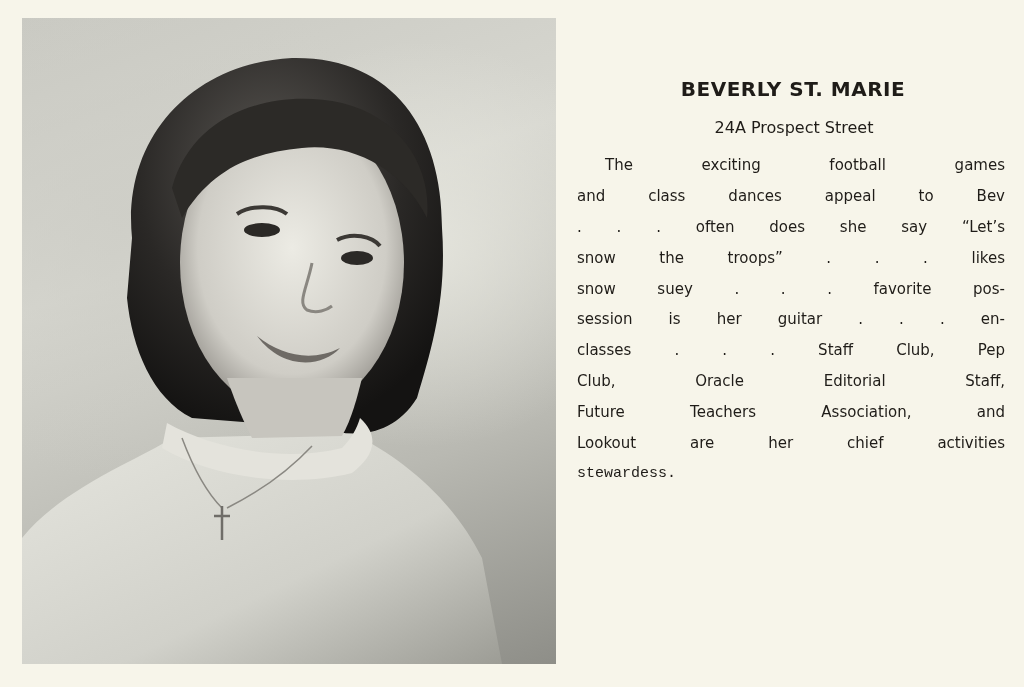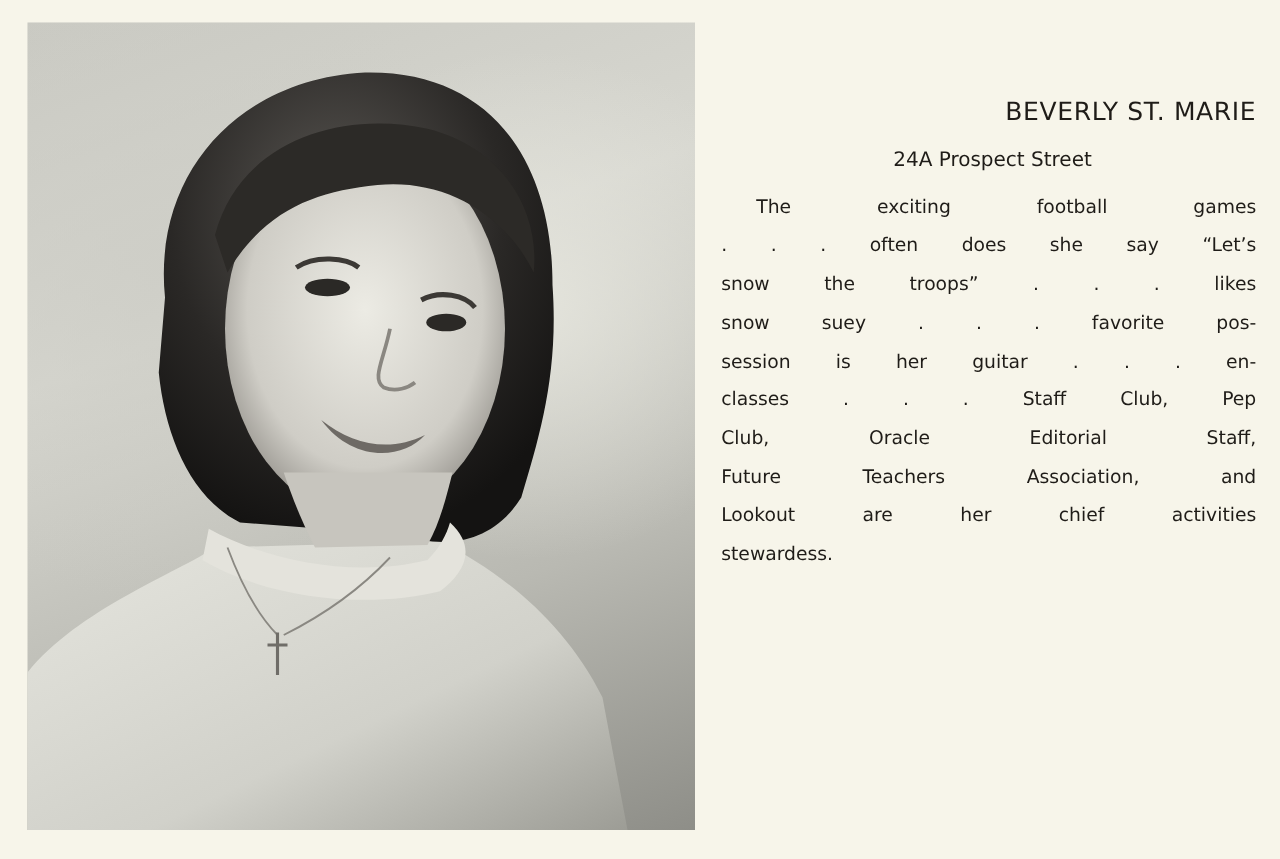--- a/index.html
+++ b/index.html
@@ -28,22 +28,22 @@
         linear-gradient(160deg, #c9c9c2 0%, #d7d7d0 35%, #b9b9b2 70%, #8e8e88 100%);
     }
     .photo svg { position: absolute; left: 0; top: 0; }
     .bio {
       position: absolute;
       left: 577px;
       top: 70px;
       width: 428px;
     }
     .name {
-      text-align: right;
-      font-weight: normal;
+      text-align: center;
+      font-weight: bold;
       font-size: 20px;
       letter-spacing: 0.5px;
       margin: 0;
       height: 38px;
       line-height: 38px;
       padding-left: 4px;
     }
     .address {
       text-align: center;
       font-size: 16px;
@@ -59,21 +59,21 @@
     }
     .line {
       display: block;
       text-align: justify;
       text-align-last: justify;
       white-space: nowrap;
       height: 30.9px;
       overflow: visible;
     }
     .line.indent { padding-left: 28px; }
-    .line.last { text-align-last: left; }
+    .line.last { text-align-last: left; font-family: Liberation Mono, monospace; }
   </style>
 </head>
 <body>
 
 <div class="photo" title="Yearbook portrait of Beverly St. Marie">
   <svg width="534" height="646" viewBox="0 0 534 646">
     <defs>
       <radialGradient id="faceG" cx="50%" cy="45%" r="60%">
         <stop offset="0%" stop-color="#ecebe4"></stop>
         <stop offset="70%" stop-color="#cfcdc6"></stop>
@@ -116,20 +116,21 @@
     <path d="M290 428 C260 460 225 480 205 490" stroke="#8a8882" stroke-width="1.5" fill="none"></path>
     <path d="M200 488 L200 522 M192 498 L208 498" stroke="#6f6d68" stroke-width="2.5"></path>
   </svg>
 </div>
 
 <div class="bio">
   <h1 class="name">BEVERLY ST. MARIE</h1>
   <p class="address">24A Prospect Street</p>
   <div class="body-text">
     <span class="line indent">The exciting football games</span>
+    <span class="line">and class dances appeal to Bev</span>
     <span class="line">. . . often does she say “Let’s</span>
     <span class="line">snow the troops” . . . likes</span>
     <span class="line">snow suey . . . favorite pos-</span>
     <span class="line">session is her guitar . . . en-</span>
     <span class="line">classes . . . Staff Club, Pep</span>
     <span class="line">Club, Oracle Editorial Staff,</span>
     <span class="line">Future Teachers Association, and</span>
     <span class="line">Lookout are her chief activities</span>
     <span class="line last">stewardess.</span>
   </div>

